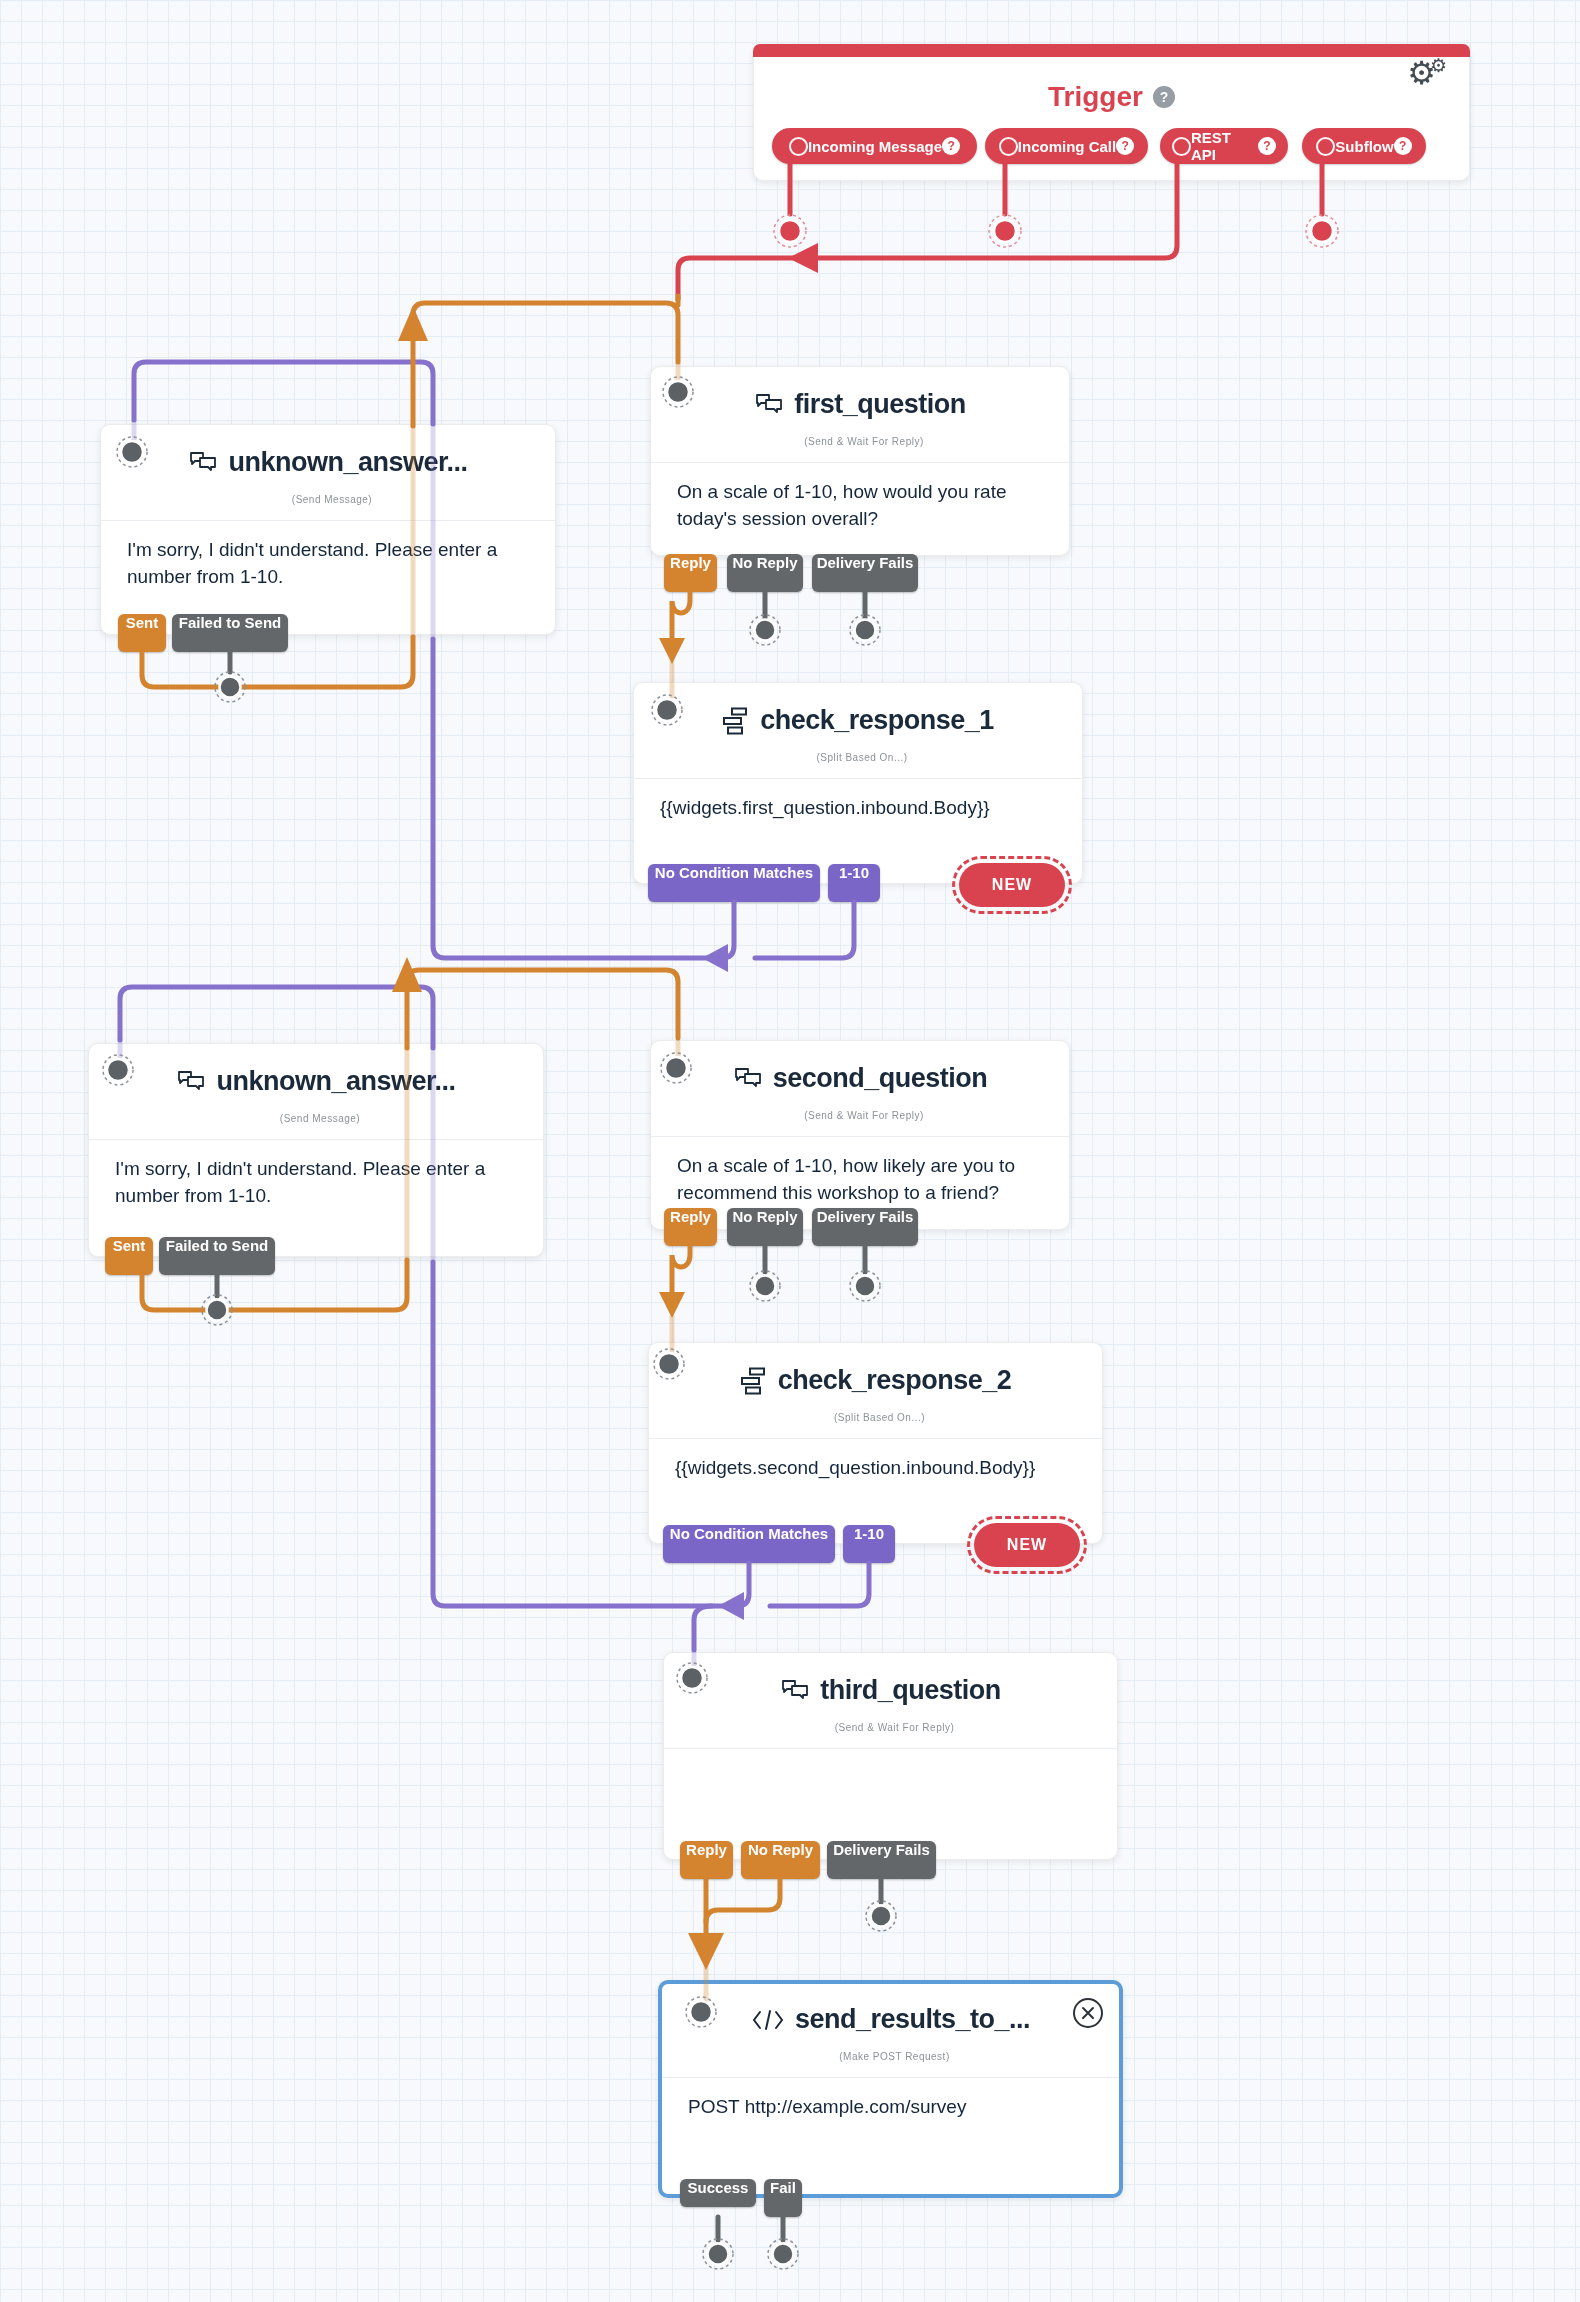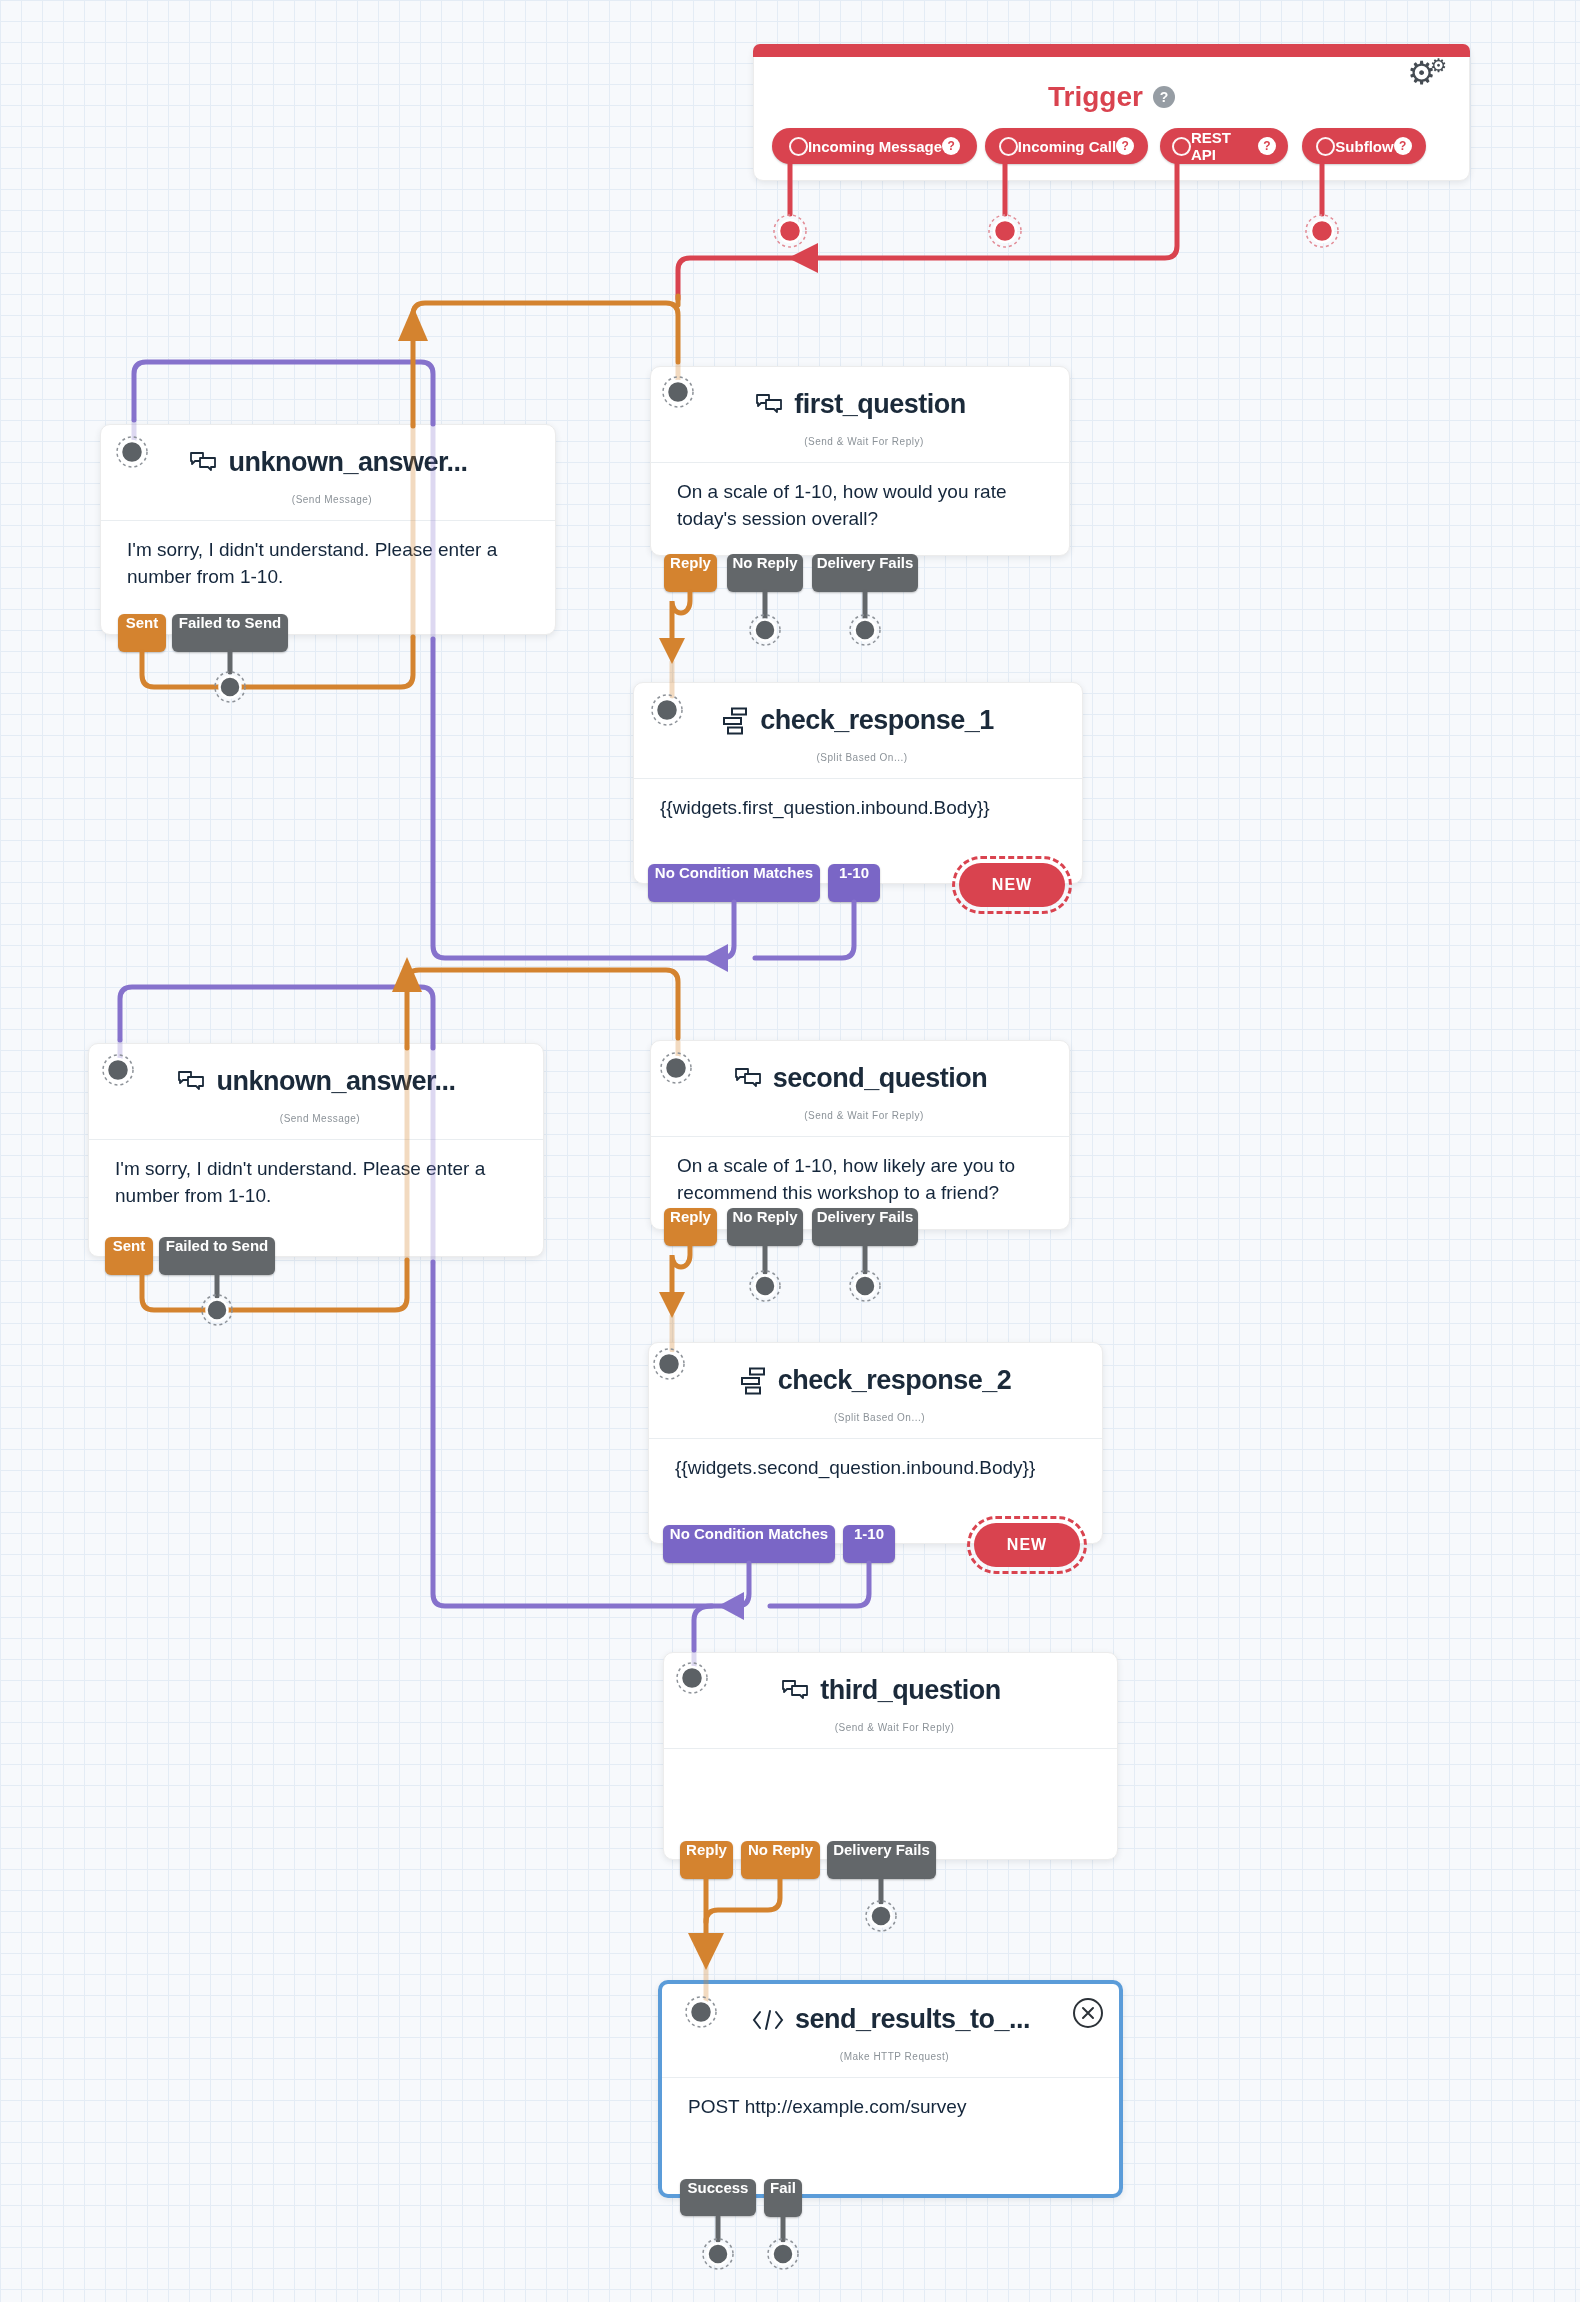--- a/index.html
+++ b/index.html
@@ -168,21 +168,21 @@
     <div class="w-title" style="margin-top:20px;">
       <span class="icon-svg" style="font-size:24px;font-weight:400;color:#1b2a3a;">
         <svg width="34" height="24" viewBox="0 0 34 24">
             <path d="M9 4 L3 12 L9 20" fill="none" stroke="#1b2a3a" stroke-width="2" stroke-linecap="round"></path>
             <path d="M25 4 L31 12 L25 20" fill="none" stroke="#1b2a3a" stroke-width="2" stroke-linecap="round"></path>
             <path d="M19 3 L15 21" fill="none" stroke="#1b2a3a" stroke-width="2" stroke-linecap="round"></path>
           </svg>
       </span>
       <span>send_results_to_...</span>
     </div>
-    <div class="w-sub">(Make HTTP Request)</div>
+    <div class="w-sub">(Make POST Request)</div>
     <div class="divider"></div>
     <div class="w-body">POST http://example.com/survey</div>
   </div>
   <div class="close-btn" style="left:1073px;top:1998px;">
     <svg width="14" height="14" viewBox="0 0 14 14">
         <path d="M2 2 L12 12 M12 2 L2 12" stroke="#2c3238" stroke-width="2" stroke-linecap="round"></path>
       </svg>
   </div>
 
   <svg class="wires" width="1580" height="2302" viewBox="0 0 1580 2302">
@@ -430,20 +430,20 @@
   <div class="btn orange" style="left:680px;top:1841px;width:53px;height:38px;">
       <span>Reply</span>
     </div>
   <div class="btn orange" style="left:741px;top:1841px;width:79px;height:38px;">
       <span>No Reply</span>
     </div>
   <div class="btn gray" style="left:827px;top:1841px;width:109px;height:38px;">
       <span>Delivery Fails</span>
     </div>
 
-  <div class="btn gray" style="left:680px;top:2179px;width:76px;height:37px;">
+  <div class="btn gray" style="left:680px;top:2179px;width:76px;height:28px;">
       <span>Success</span>
     </div>
   <div class="btn gray" style="left:764px;top:2179px;width:38px;height:38px;">
       <span>Fail</span>
     </div>
 
 </div>
 
 </body></html>

